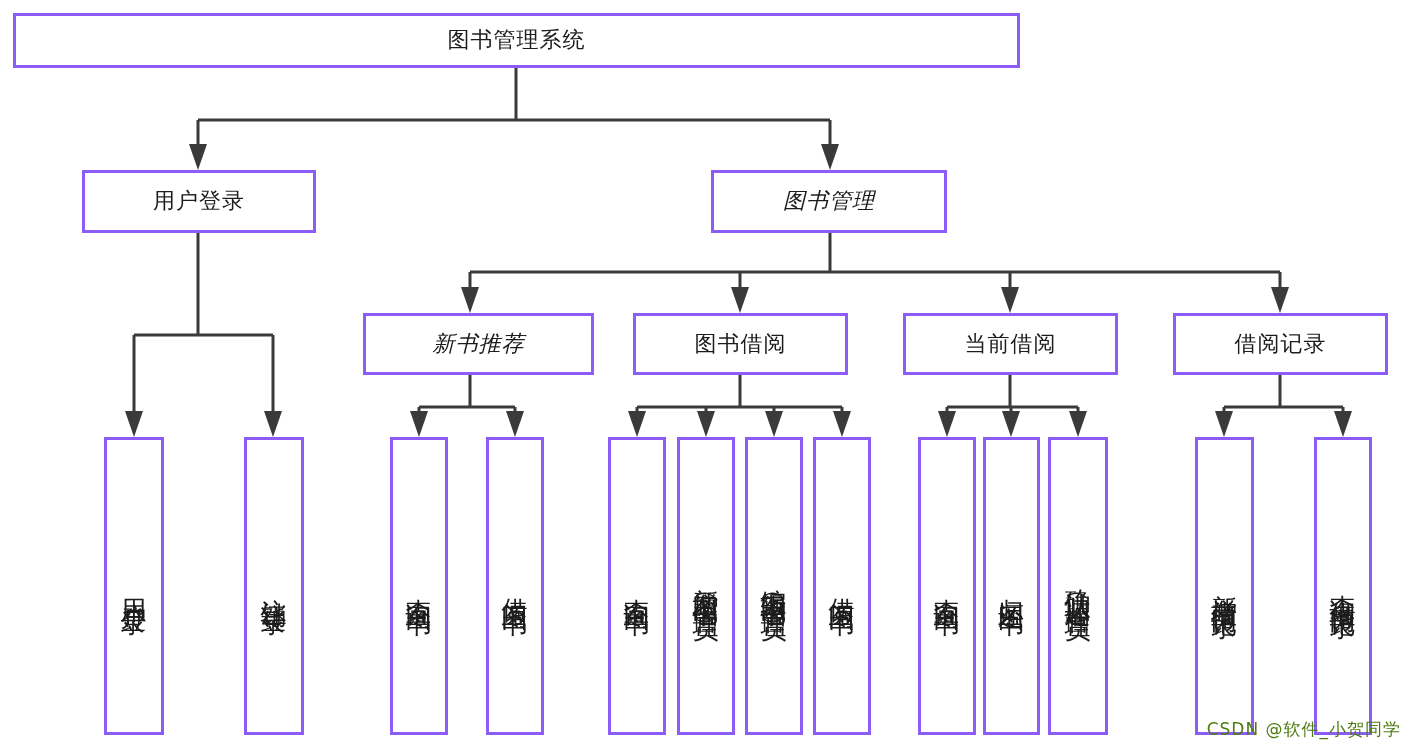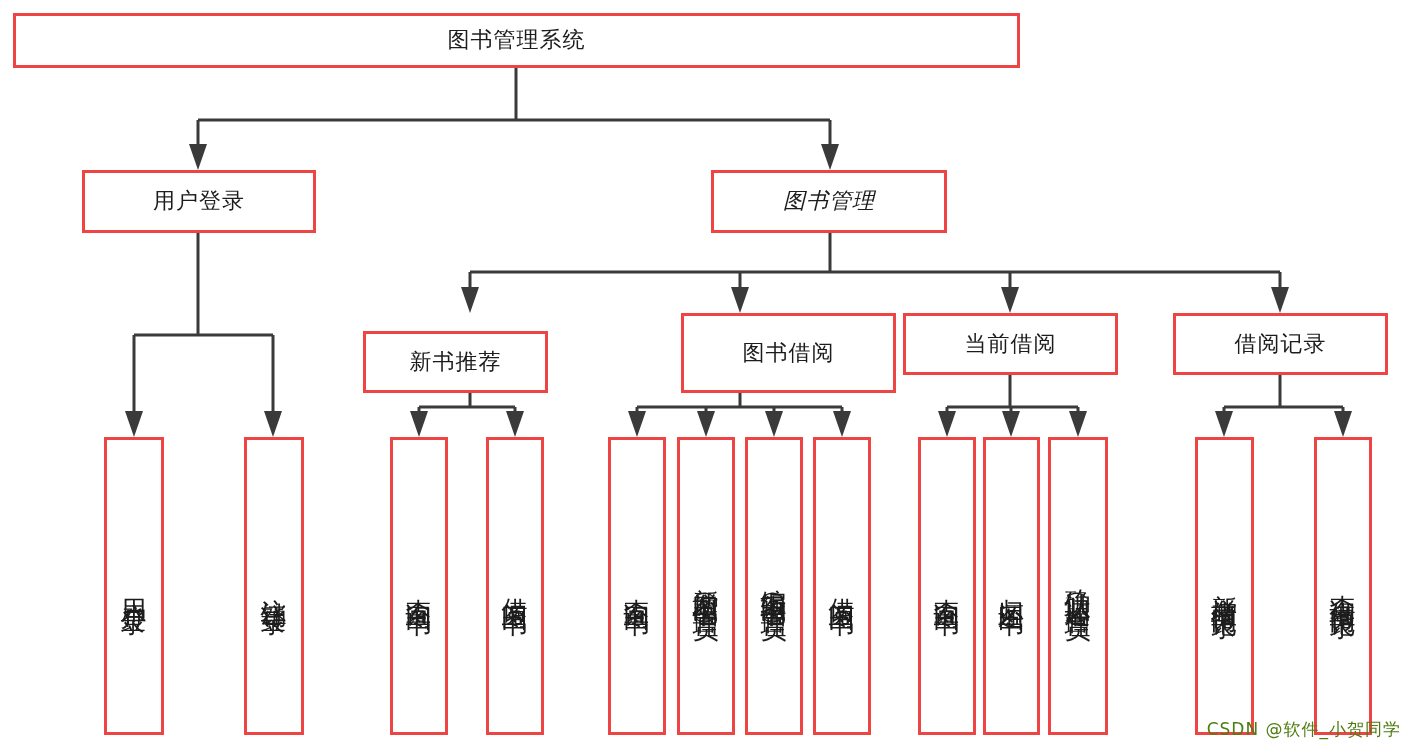--- a/index.html
+++ b/index.html
@@ -19,21 +19,21 @@
     position: absolute;
     left: 0;
     top: 0;
     width: 1405px;
     height: 747px;
     z-index: 1;
   }
   .node {
     position: absolute;
     box-sizing: border-box;
-    border: 3px solid #ef4444;
+    border: 3px solid #8b5cf6;
     background: #ffffff;
     color: #1c1c1c;
     display: flex;
     align-items: center;
     justify-content: center;
     z-index: 2;
   }
   .hnode {
     font-size: 22px;
     letter-spacing: 1px;
@@ -102,22 +102,22 @@
       <polygon points="1215,411 1233,411 1224,437"></polygon>
       <polygon points="1334,411 1352,411 1343,437"></polygon>
     </g>
   </svg>
 
   <div class="node hnode" style="left:13px; top:13px; width:1007px; height:55px;">图书管理系统</div>
 
   <div class="node hnode" style="left:82px; top:170px; width:234px; height:63px;">用户登录</div>
   <div class="node hnode" style="left:711px; top:170px; width:236px; height:63px;font-style:italic;">图书管理</div>
 
-  <div class="node hnode" style="left:363px; top:331px; width:185px; height:62px;">新书推荐</div>
-  <div class="node hnode" style="left:633px; top:313px; width:215px; height:80px;margin-left:48px;">图书借阅</div>
+  <div class="node hnode" style="left:363px; top:313px; width:231px; height:62px;font-style:italic;">新书推荐</div>
+  <div class="node hnode" style="left:633px; top:313px; width:215px; height:62px;">图书借阅</div>
   <div class="node hnode" style="left:1173px; top:313px; width:215px; height:62px;">借阅记录</div>
   <div class="node hnode" style="left:903px; top:313px; width:215px; height:62px;">当前借阅</div>
 
   <div class="node vnode" style="left:104px; top:437px; width:60px; height:298px;">用户登录</div>
   <div class="node vnode" style="left:244px; top:437px; width:60px; height:298px;">注销登录</div>
 
   <div class="node vnode" style="left:390px; top:437px; width:58px; height:298px;">查询图书</div>
   <div class="node vnode" style="left:486px; top:437px; width:58px; height:298px;">借阅图书</div>
 
   <div class="node vnode" style="left:608px; top:437px; width:58px; height:298px;">查询图书</div>

